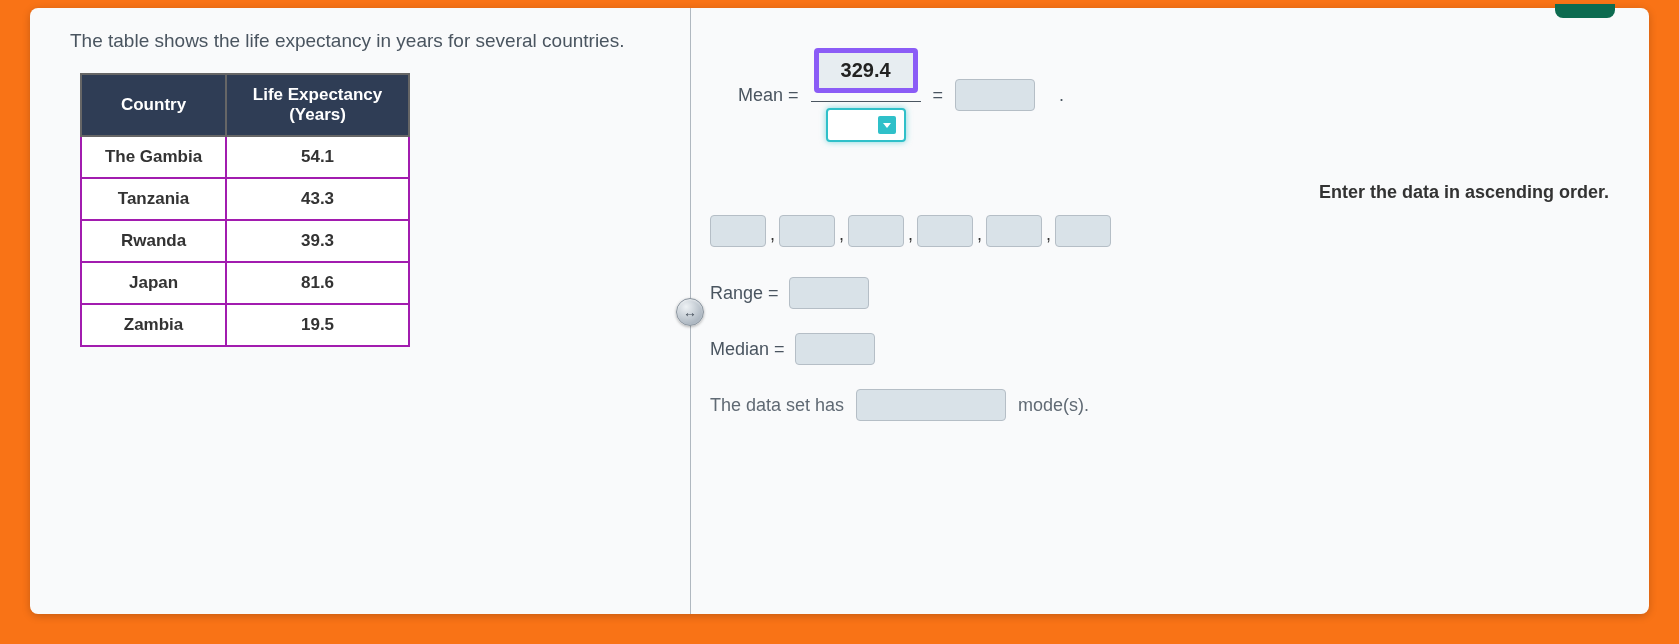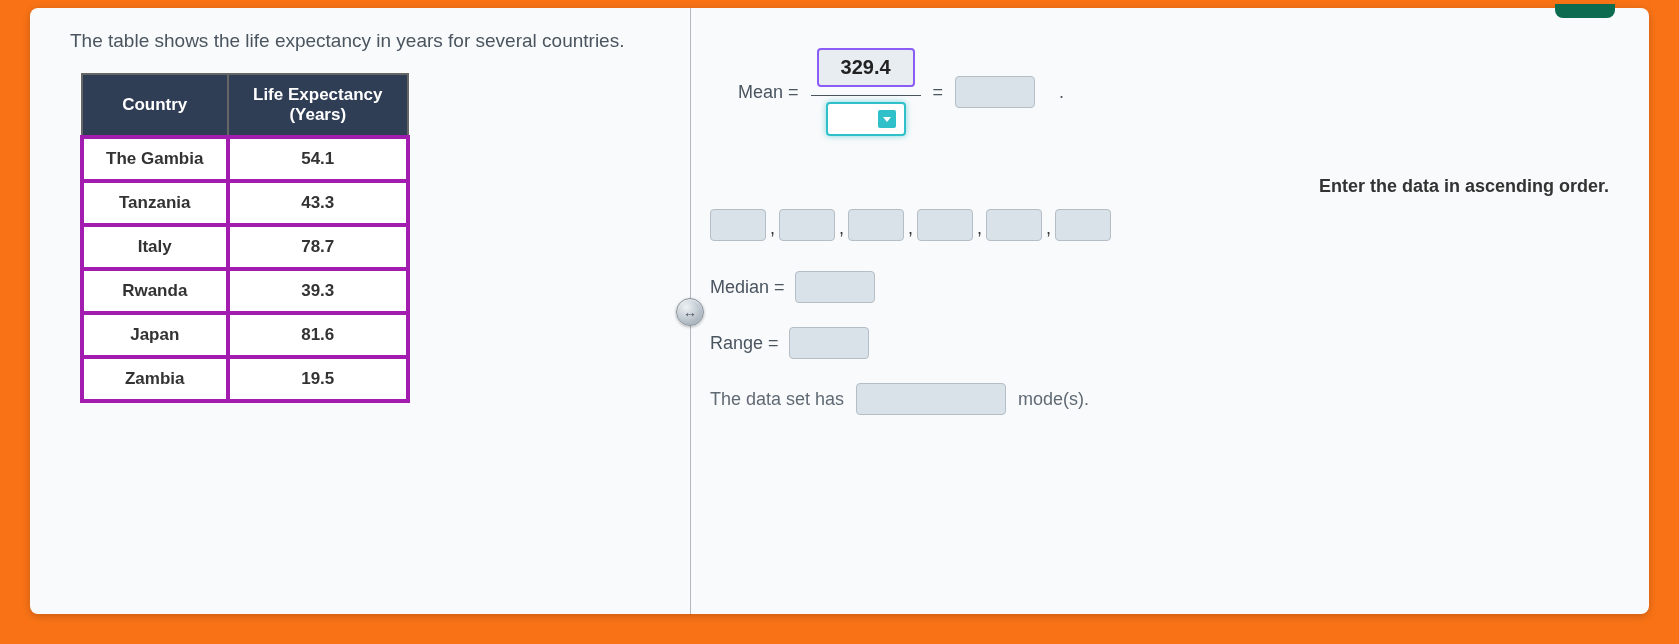--- a/index.html
+++ b/index.html
@@ -47,21 +47,21 @@
     background: #2f3d55;
     color: #fff;
     font-weight: 600;
     font-size: 17px;
     padding: 10px 12px;
     border: 2px solid #666;
     text-align: center;
     line-height: 1.2;
   }
   table.data-table td {
-    border: 4px solid #a21caf;
+    border: 2px solid #a21caf;
     padding: 10px 12px;
     text-align: center;
     font-size: 17px;
     color: #333;
     font-weight: 600;
   }
   .divider {
     position: absolute;
     left: 660px;
     top: 0;
@@ -99,21 +99,21 @@
   }
   .mean-label { font-size: 18px; margin-left: 28px; }
   .mean-frac {
     position: relative;
     display: flex;
     flex-direction: column;
     align-items: center;
     min-width: 110px;
   }
   .numerator-box {
-    border: 2px solid #8b5cf6;
+    border: 5px solid #8b5cf6;
     background: #e7edf1;
     border-radius: 4px;
     padding: 6px 22px;
     font-size: 20px;
     font-weight: 700;
     color: #222;
     margin-bottom: 6px;
   }
   .frac-line {
     width: 110px;
@@ -219,24 +219,20 @@
           </tr>
         </thead>
         <tbody>
           <tr>
             <td>The Gambia</td>
             <td>54.1</td>
           </tr>
           <tr>
             <td>Tanzania</td>
             <td>43.3</td>
-          </tr>
-          <tr>
-            <td>Italy</td>
-            <td>78.7</td>
           </tr>
           <tr>
             <td>Rwanda</td>
             <td>39.3</td>
           </tr>
           <tr>
             <td>Japan</td>
             <td>81.6</td>
           </tr>
           <tr>
@@ -277,26 +273,26 @@
         <span class="short-box"></span>
           <span class="comma">,</span>
         <span class="short-box"></span>
           <span class="comma">,</span>
         <span class="short-box"></span>
           <span class="comma">,</span>
         <span class="short-box"></span>
       </div>
 
       <div class="kv-row">
+        <span>Range  =</span>
+        <span class="result-box"></span>
+      </div>
+
+      <div class="kv-row">
         <span>Median  =</span>
-        <span class="result-box"></span>
-      </div>
-
-      <div class="kv-row">
-        <span>Range  =</span>
         <span class="result-box"></span>
       </div>
 
       <div class="mode-row">
         <span>The data set has</span>
         <span class="long-box"></span>
         <span>mode(s).</span>
       </div>
 
     </div>

